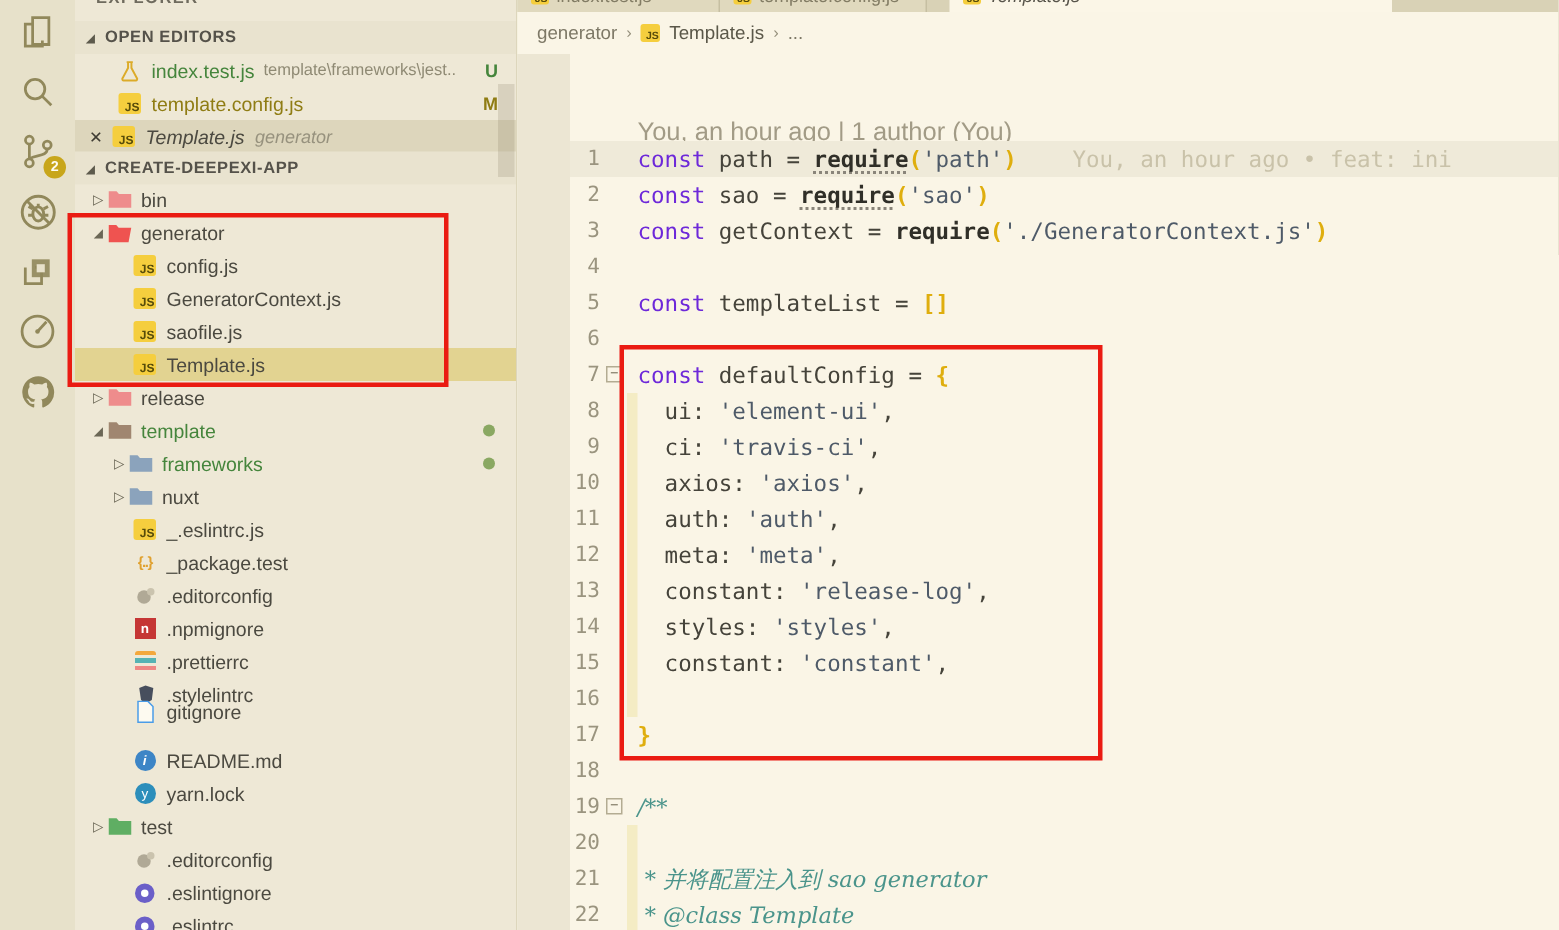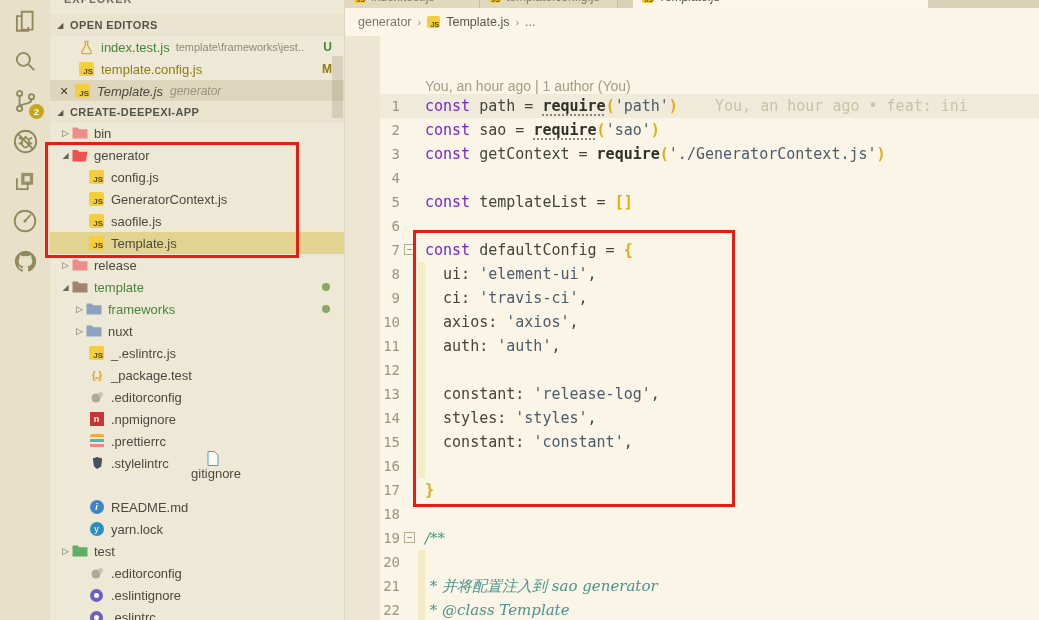--- a/index.html
+++ b/index.html
@@ -59,21 +59,21 @@
   .tab .mini-js{width:12px;height:11px;font-size:7px;}
   .tab-spacer{flex:none;background:#d9d2b6;height:8px;}
   .breadcrumb{position:absolute;top:8px;left:0;right:0;height:28px;display:flex;align-items:center;
               padding-left:13px;gap:6px;font-size:12.5px;color:#7d7866;background:#faf5e6;}
   .breadcrumb .chev{font-size:11px;color:#95907c;}
   .breadcrumb .crumb-file{color:#5a5748;}
   .breadcrumb .mini-js{width:13px;height:12px;font-size:7px;}
 
   .code{position:absolute;top:36px;left:0;right:0;bottom:0;font-family:"DejaVu Sans Mono","Liberation Mono",monospace;font-size:15px;}
   .glyph-margin{position:absolute;left:0;top:0;bottom:0;width:35px;background:#ece6d3;z-index:3;}
-  .codelens{position:absolute;left:80px;top:42px;font-size:14px;color:#a29b86;font-family:"Liberation Sans",sans-serif;z-index:1;}
+  .codelens{position:absolute;left:80px;top:42px;font-size:17px;color:#a29b86;font-family:"Liberation Sans",sans-serif;z-index:1;}
   .lines{position:absolute;left:0;top:58px;right:0;z-index:1;}
   .cl{position:relative;height:24px;line-height:24px;white-space:pre;}
   .cl.cur{background:#efead9;}
   .cl.guide::after{content:"";position:absolute;left:73px;width:7px;top:0;bottom:0;background:#f4ecc4;z-index:0;}
   .num{position:absolute;left:0;width:55px;text-align:right;color:#9a947f;font-size:14px;z-index:4;}
   .foldbox{position:absolute;left:59px;top:6px;width:11px;height:11px;border:1px solid #b3ac92;background:#faf5e6;
            color:#7c7660;font-size:9px;line-height:8px;text-align:center;box-sizing:border-box;z-index:4;}
   .txt{position:absolute;left:80px;z-index:2;}
   .k{color:#6d28d9;} .t{color:#45433a;} .s{color:#4e5a68;}
   .f{color:#302f28;font-weight:bold;}
@@ -294,21 +294,21 @@
           <span class="lbl">.prettierrc</span>
         </div>
         <div class="row" style="top: 452px; padding-left: 38px;">
           <span class="ic">
             <svg width="14" height="14" viewBox="0 0 14 14">
               <path d="M7 1l5.2 1.6-1 8L7 13 4 10.6l-1.2-8z" fill="#474e5d"></path>
             </svg>
           </span>
           <span class="lbl">.stylelintrc</span>
         </div>
-        <div class="row" style="top: 450px; padding-left: 38px; flex-direction: column;">
+        <div class="row" style="top: 463px; padding-left: 38px;">
           <span class="ic">
             <svg width="12" height="15" viewBox="0 0 12 15">
               <path d="M1 .5h6.5L11 4v10.5H1z" fill="#fdfaf0" stroke="#4a9ce8"></path>
             </svg>
           </span>
           <span class="lbl">gitignore</span>
         </div>
         <div class="row" style="top: 496px; padding-left: 38px;">
           <span class="ic">
             <span class="ic-info">i</span>
@@ -397,21 +397,21 @@
           <div class="cl"><span class="num">2</span><span class="txt"><span class="k">const</span><span class="t"> sao = </span><span class="fu">require</span><span class="y">(</span><span class="s">'sao'</span><span class="y">)</span></span></div>
           <div class="cl"><span class="num">3</span><span class="txt"><span class="k">const</span><span class="t"> getContext = </span><span class="f">require</span><span class="y">(</span><span class="s">'./GeneratorContext.js'</span><span class="y">)</span></span></div>
           <div class="cl"><span class="num">4</span><span class="txt"></span></div>
           <div class="cl"><span class="num">5</span><span class="txt"><span class="k">const</span><span class="t"> templateList = </span><span class="y">[]</span></span></div>
           <div class="cl"><span class="num">6</span><span class="txt"></span></div>
           <div class="cl"><span class="num">7</span><span class="foldbox">−</span><span class="txt"><span class="k">const</span><span class="t"> defaultConfig = </span><span class="y">{</span></span></div>
           <div class="cl guide"><span class="num">8</span><span class="txt"><span class="t">  ui: </span><span class="s">'element-ui'</span><span class="t">,</span></span></div>
           <div class="cl guide"><span class="num">9</span><span class="txt"><span class="t">  ci: </span><span class="s">'travis-ci'</span><span class="t">,</span></span></div>
           <div class="cl guide"><span class="num">10</span><span class="txt"><span class="t">  axios: </span><span class="s">'axios'</span><span class="t">,</span></span></div>
           <div class="cl guide"><span class="num">11</span><span class="txt"><span class="t">  auth: </span><span class="s">'auth'</span><span class="t">,</span></span></div>
-          <div class="cl guide"><span class="num">12</span></div>
+          <div class="cl guide"><span class="num">12</span><span class="txt"><span class="t">  meta: </span><span class="s">'meta'</span><span class="t">,</span></span></div>
           <div class="cl guide"><span class="num">13</span><span class="txt"><span class="t">  constant: </span><span class="s">'release-log'</span><span class="t">,</span></span></div>
           <div class="cl guide"><span class="num">14</span><span class="txt"><span class="t">  styles: </span><span class="s">'styles'</span><span class="t">,</span></span></div>
           <div class="cl guide"><span class="num">15</span><span class="txt"><span class="t">  constant: </span><span class="s">'constant'</span><span class="t">,</span></span></div>
           <div class="cl guide"><span class="num">16</span></div>
           <div class="cl"><span class="num">17</span><span class="txt"><span class="y">}</span></span></div>
           <div class="cl"><span class="num">18</span><span class="txt"></span></div>
           <div class="cl"><span class="num">19</span><span class="foldbox">−</span><span class="txt"><span class="c">/**</span></span></div>
           <div class="cl guide"><span class="num">20</span></div>
           <div class="cl guide"><span class="num">21</span><span class="txt"><span class="c"> * 并将配置注入到 sao generator</span></span></div>
           <div class="cl guide"><span class="num">22</span><span class="txt"><span class="c"> * @class Template</span></span></div>

